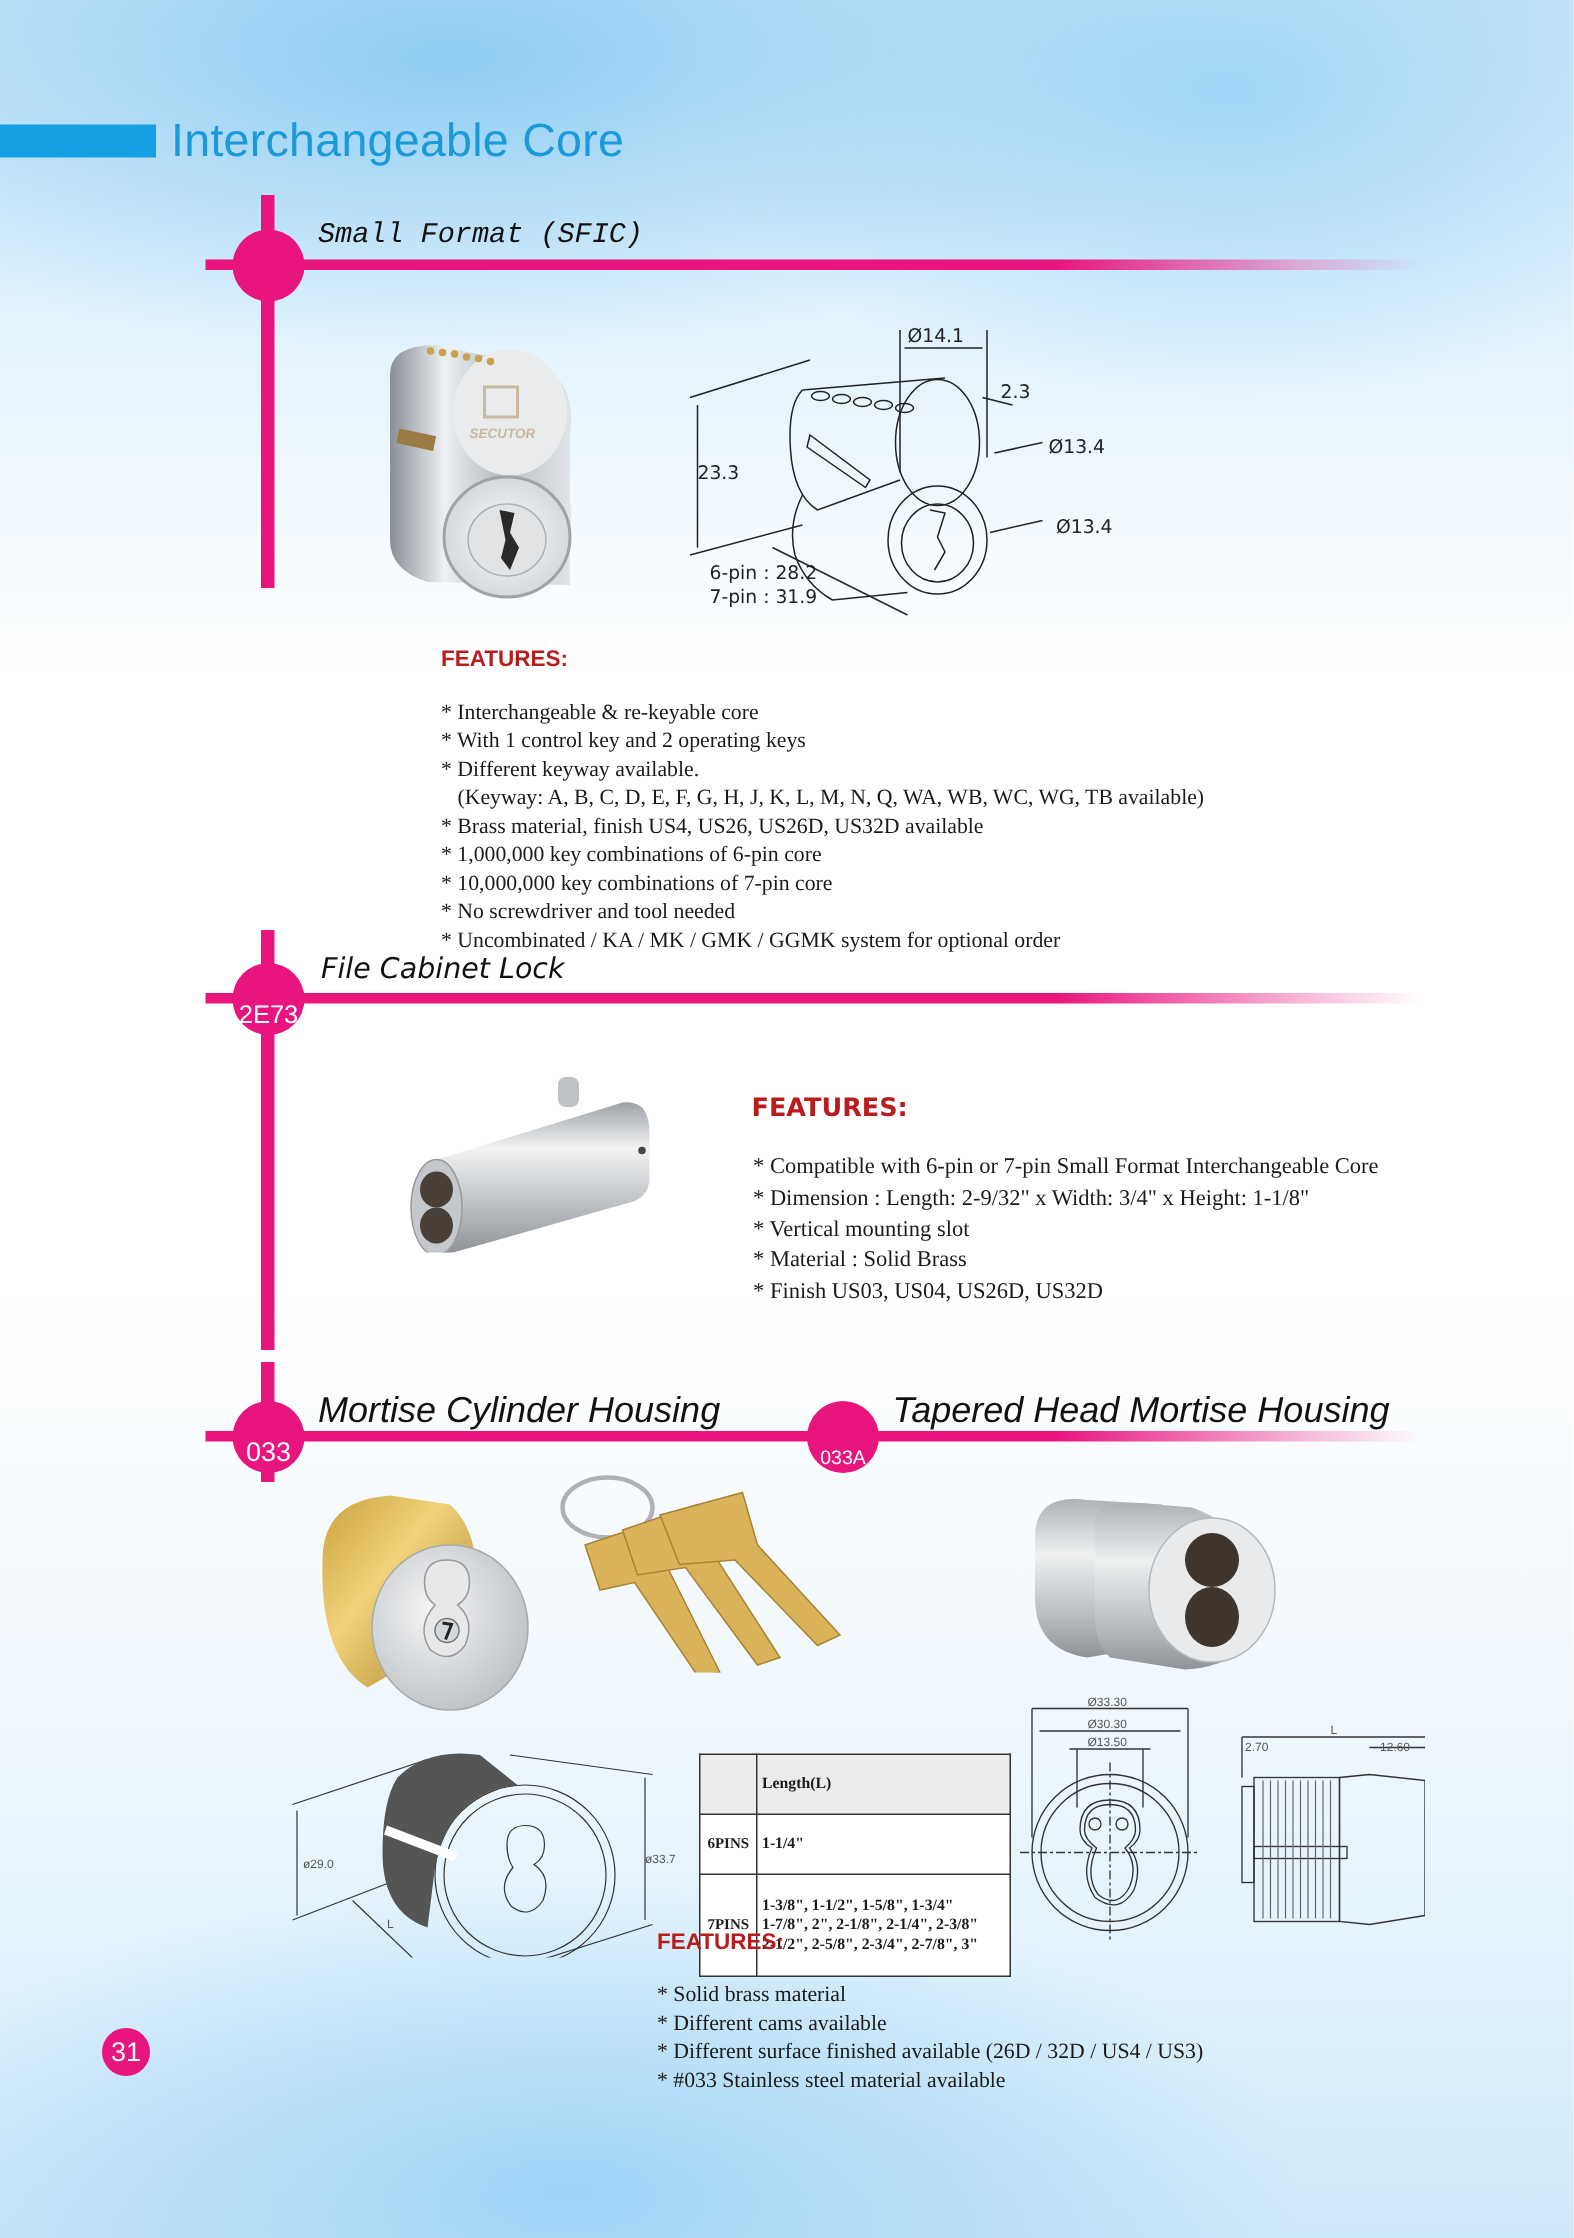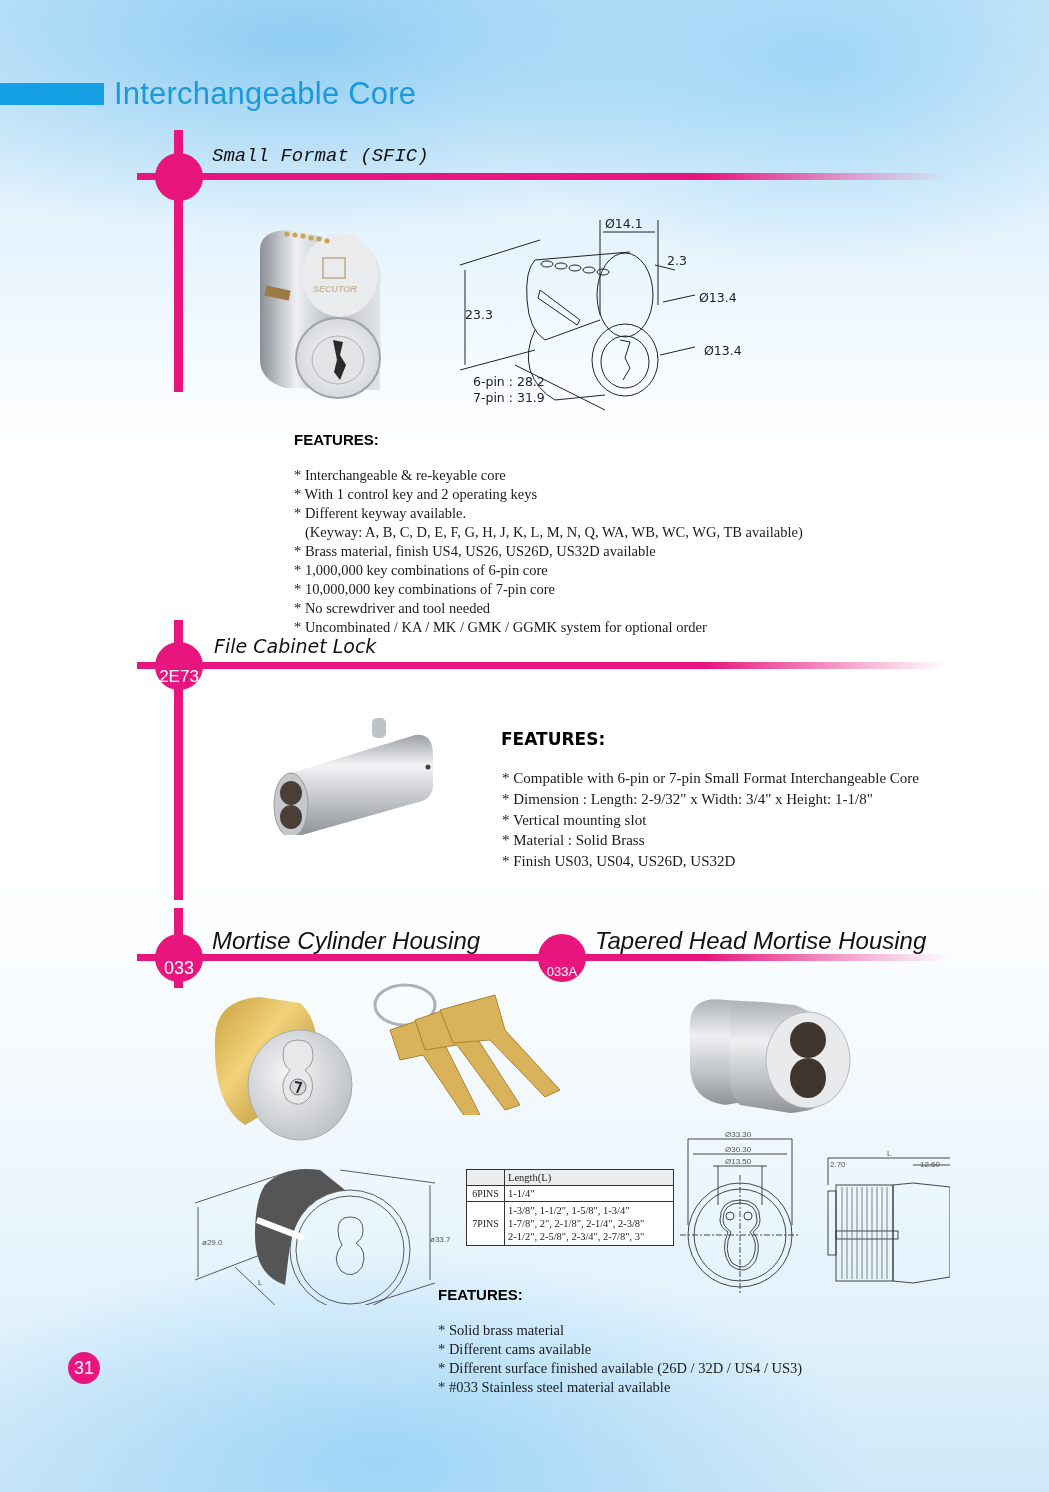--- a/index.html
+++ b/index.html
@@ -21,29 +21,29 @@
   .page-title { left: 114px; top: 76px; font-family: "Liberation Sans", sans-serif; font-size: 31px; color: #1a9ad9; letter-spacing: 0.2px; }
 
   
   .vline { left: 174px; width: 9px; background: #e8157e; }
   .hline { height: 7px; background: linear-gradient(90deg, #e8157e 0%, #e8157e 70%, rgba(240,110,175,0.5) 90%, rgba(255,200,225,0) 100%); }
   .node { width: 48px; height: 48px; border-radius: 50%; background: #e8157e; color: #fff; font-family: "Liberation Sans", sans-serif; font-size: 18px; display: flex; align-items: flex-end; justify-content: center; padding-bottom: 3px; }
   .section-title { font-family: Liberation Mono, monospace; font-style: italic; font-size: 19px; color: #111; }
   .section-title.cond { font-family: "Liberation Sans", sans-serif; font-size: 24px; }
 
   
-  .feat-head { font-family: "Liberation Sans", sans-serif; font-weight: bold; font-size: 15px; color: #000000; }
+  .feat-head { font-family: "Liberation Sans", sans-serif; font-weight: bold; font-size: 15px; color: #b91c1c; }
   .feat-head.big { font-family: "DejaVu Sans", sans-serif; font-size: 17px; }
   .feat-list { list-style: none; font-size: 14.5px; line-height: 19px; margin-top: 16px; }
   .feat-list.wide { line-height: 20.8px; font-size: 15px; }
   .feat-list li { white-space: nowrap; }
 
   
   .len-table { border-collapse: collapse; background: #fff; font-size: 10.5px; }
-  .len-table td, .len-table th { border: 1.5px solid #333; padding: 2px 3px; text-align: left; font-weight: normal; vertical-align: middle; }
+  .len-table td, .len-table th { border: 1.5px solid #333; padding: 14px 3px; text-align: left; font-weight: bold; vertical-align: middle; }
   .len-table th { background: #ececec; }
   .len-table .rowhead { font-size: 10px; text-align: center; }
   .len-table .multi span { display: block; line-height: 13px; }
 
   .page-num { left: 68px; top: 1352px; width: 32px; height: 32px; border-radius: 50%; background: #e8157e; color: #fff; font-family: "Liberation Sans", sans-serif; font-size: 18px; display: flex; align-items: center; justify-content: center; }
 
   .dim-text { font-family: "DejaVu Sans", sans-serif; font-size: 12.5px; fill: #222; }
   .dim-small { font-family: "Liberation Sans", sans-serif; font-size: 8px; fill: #555; }
 </style>
 </head>

